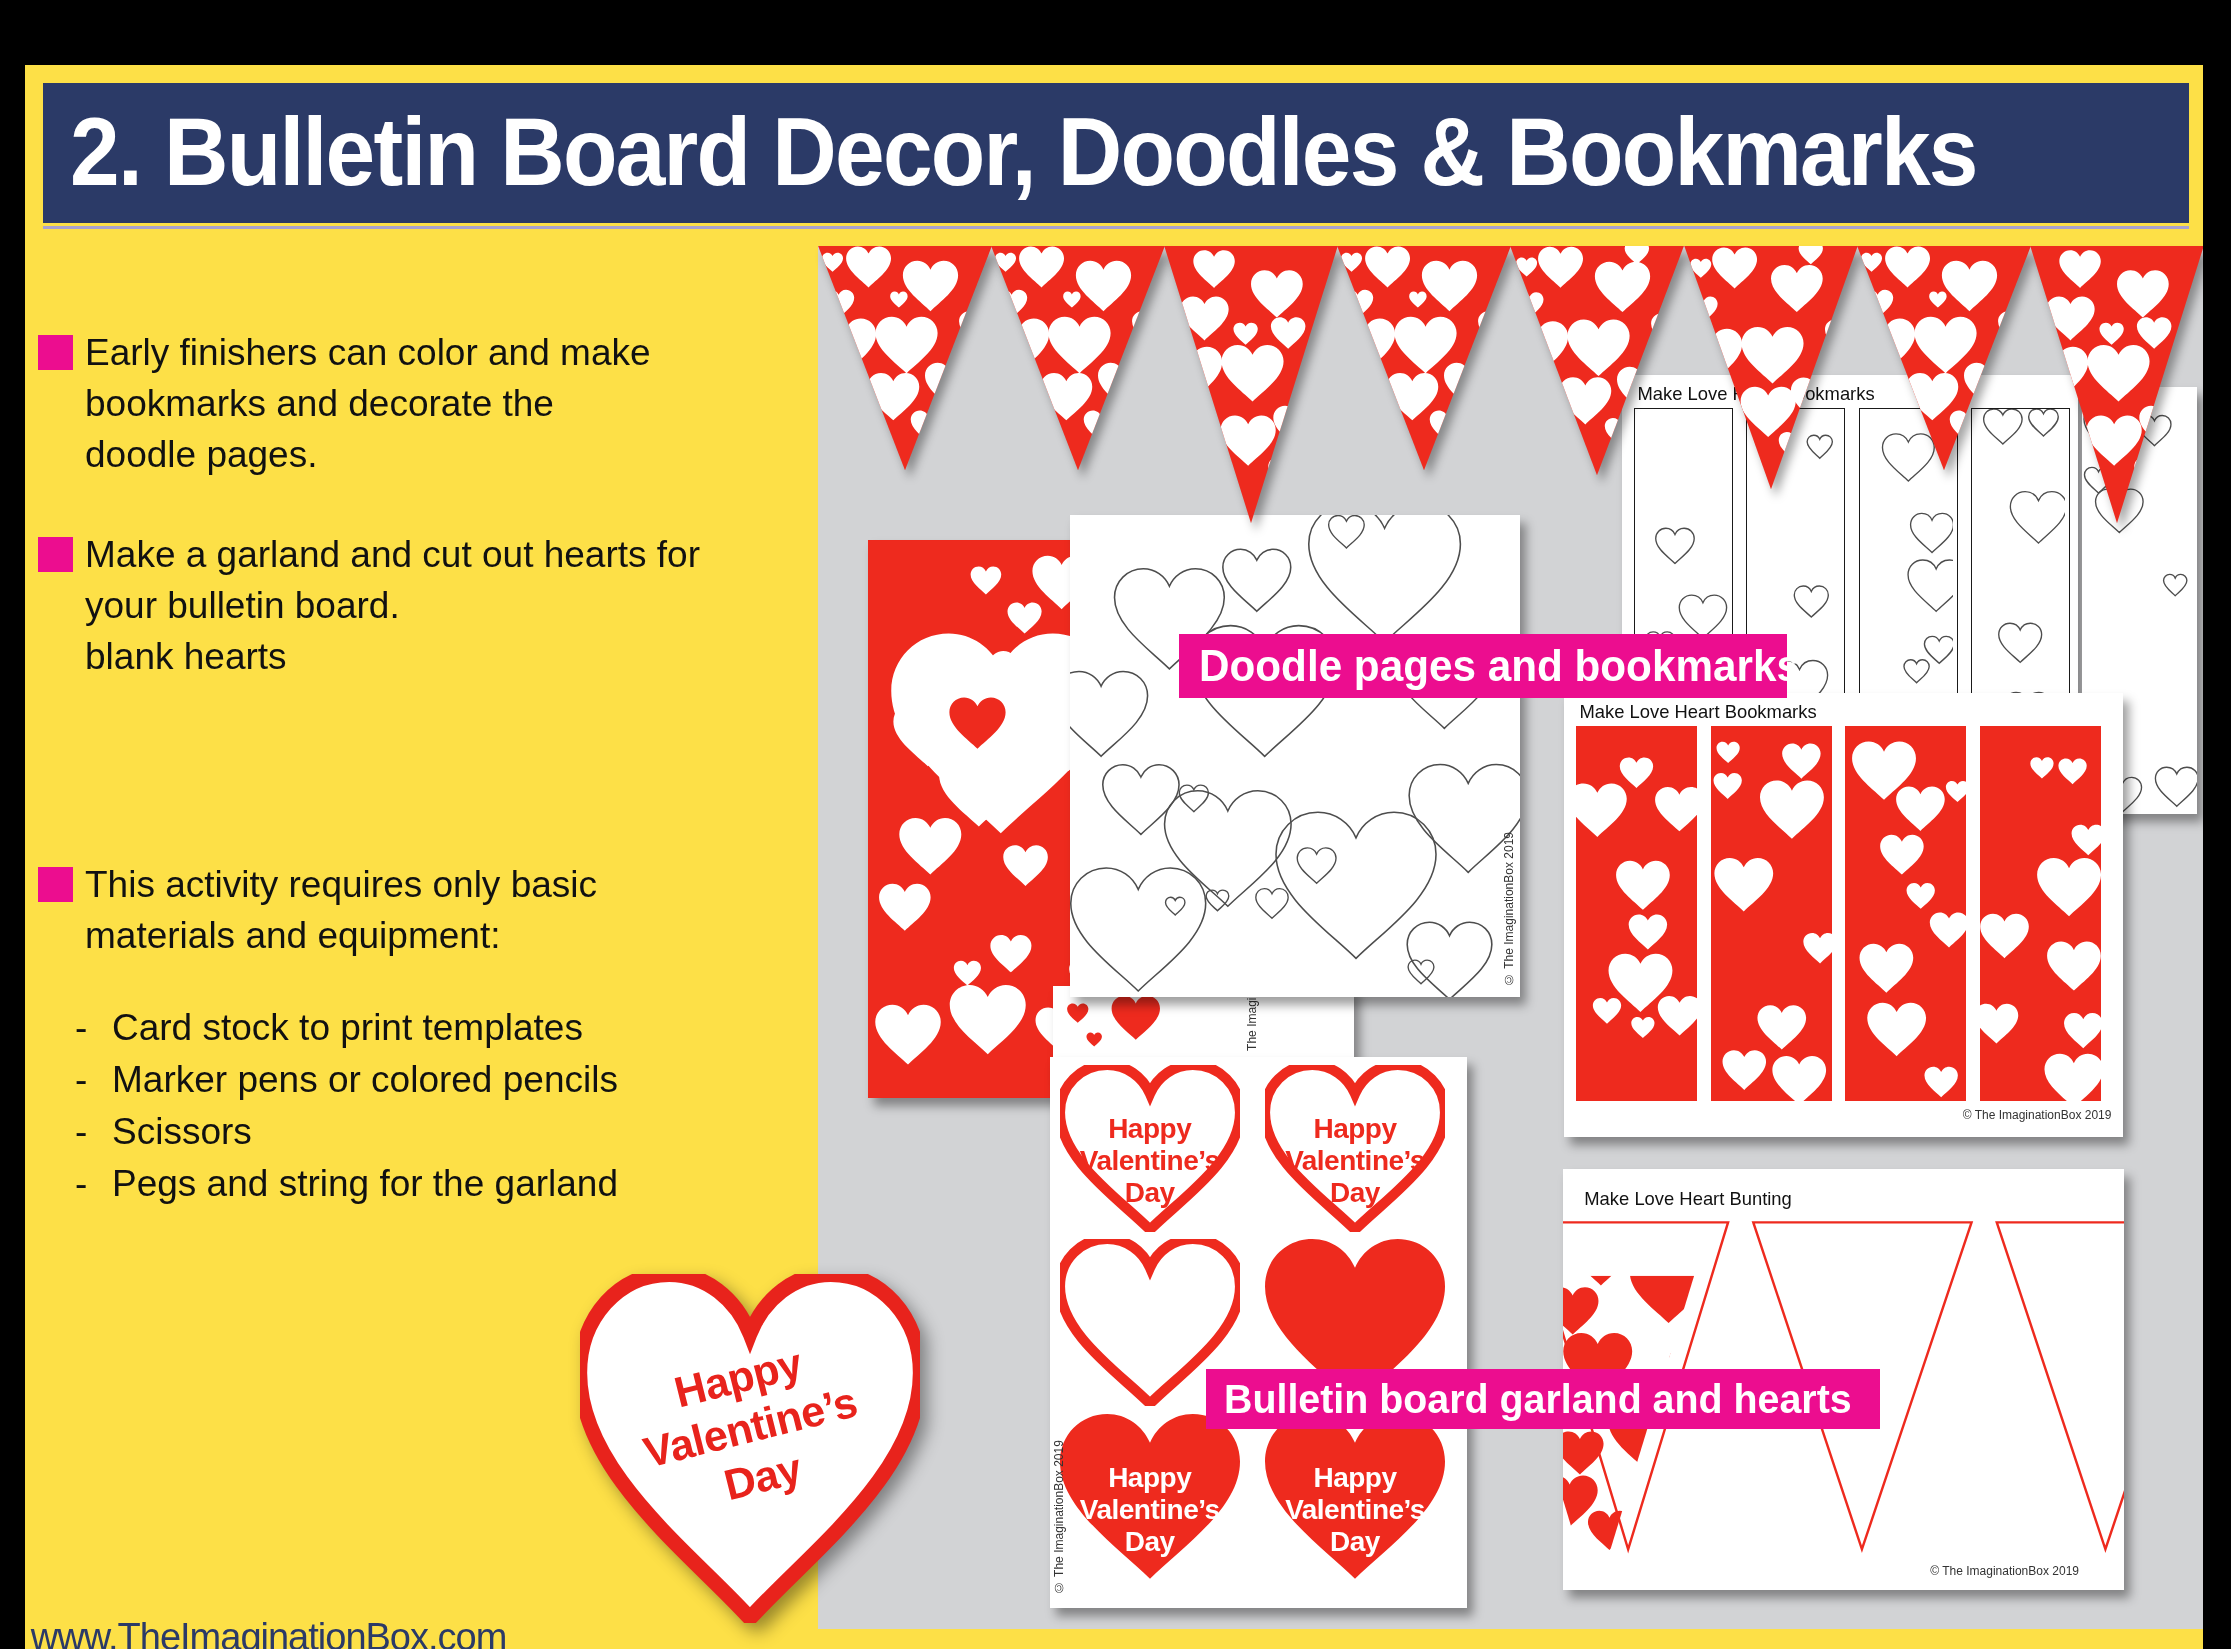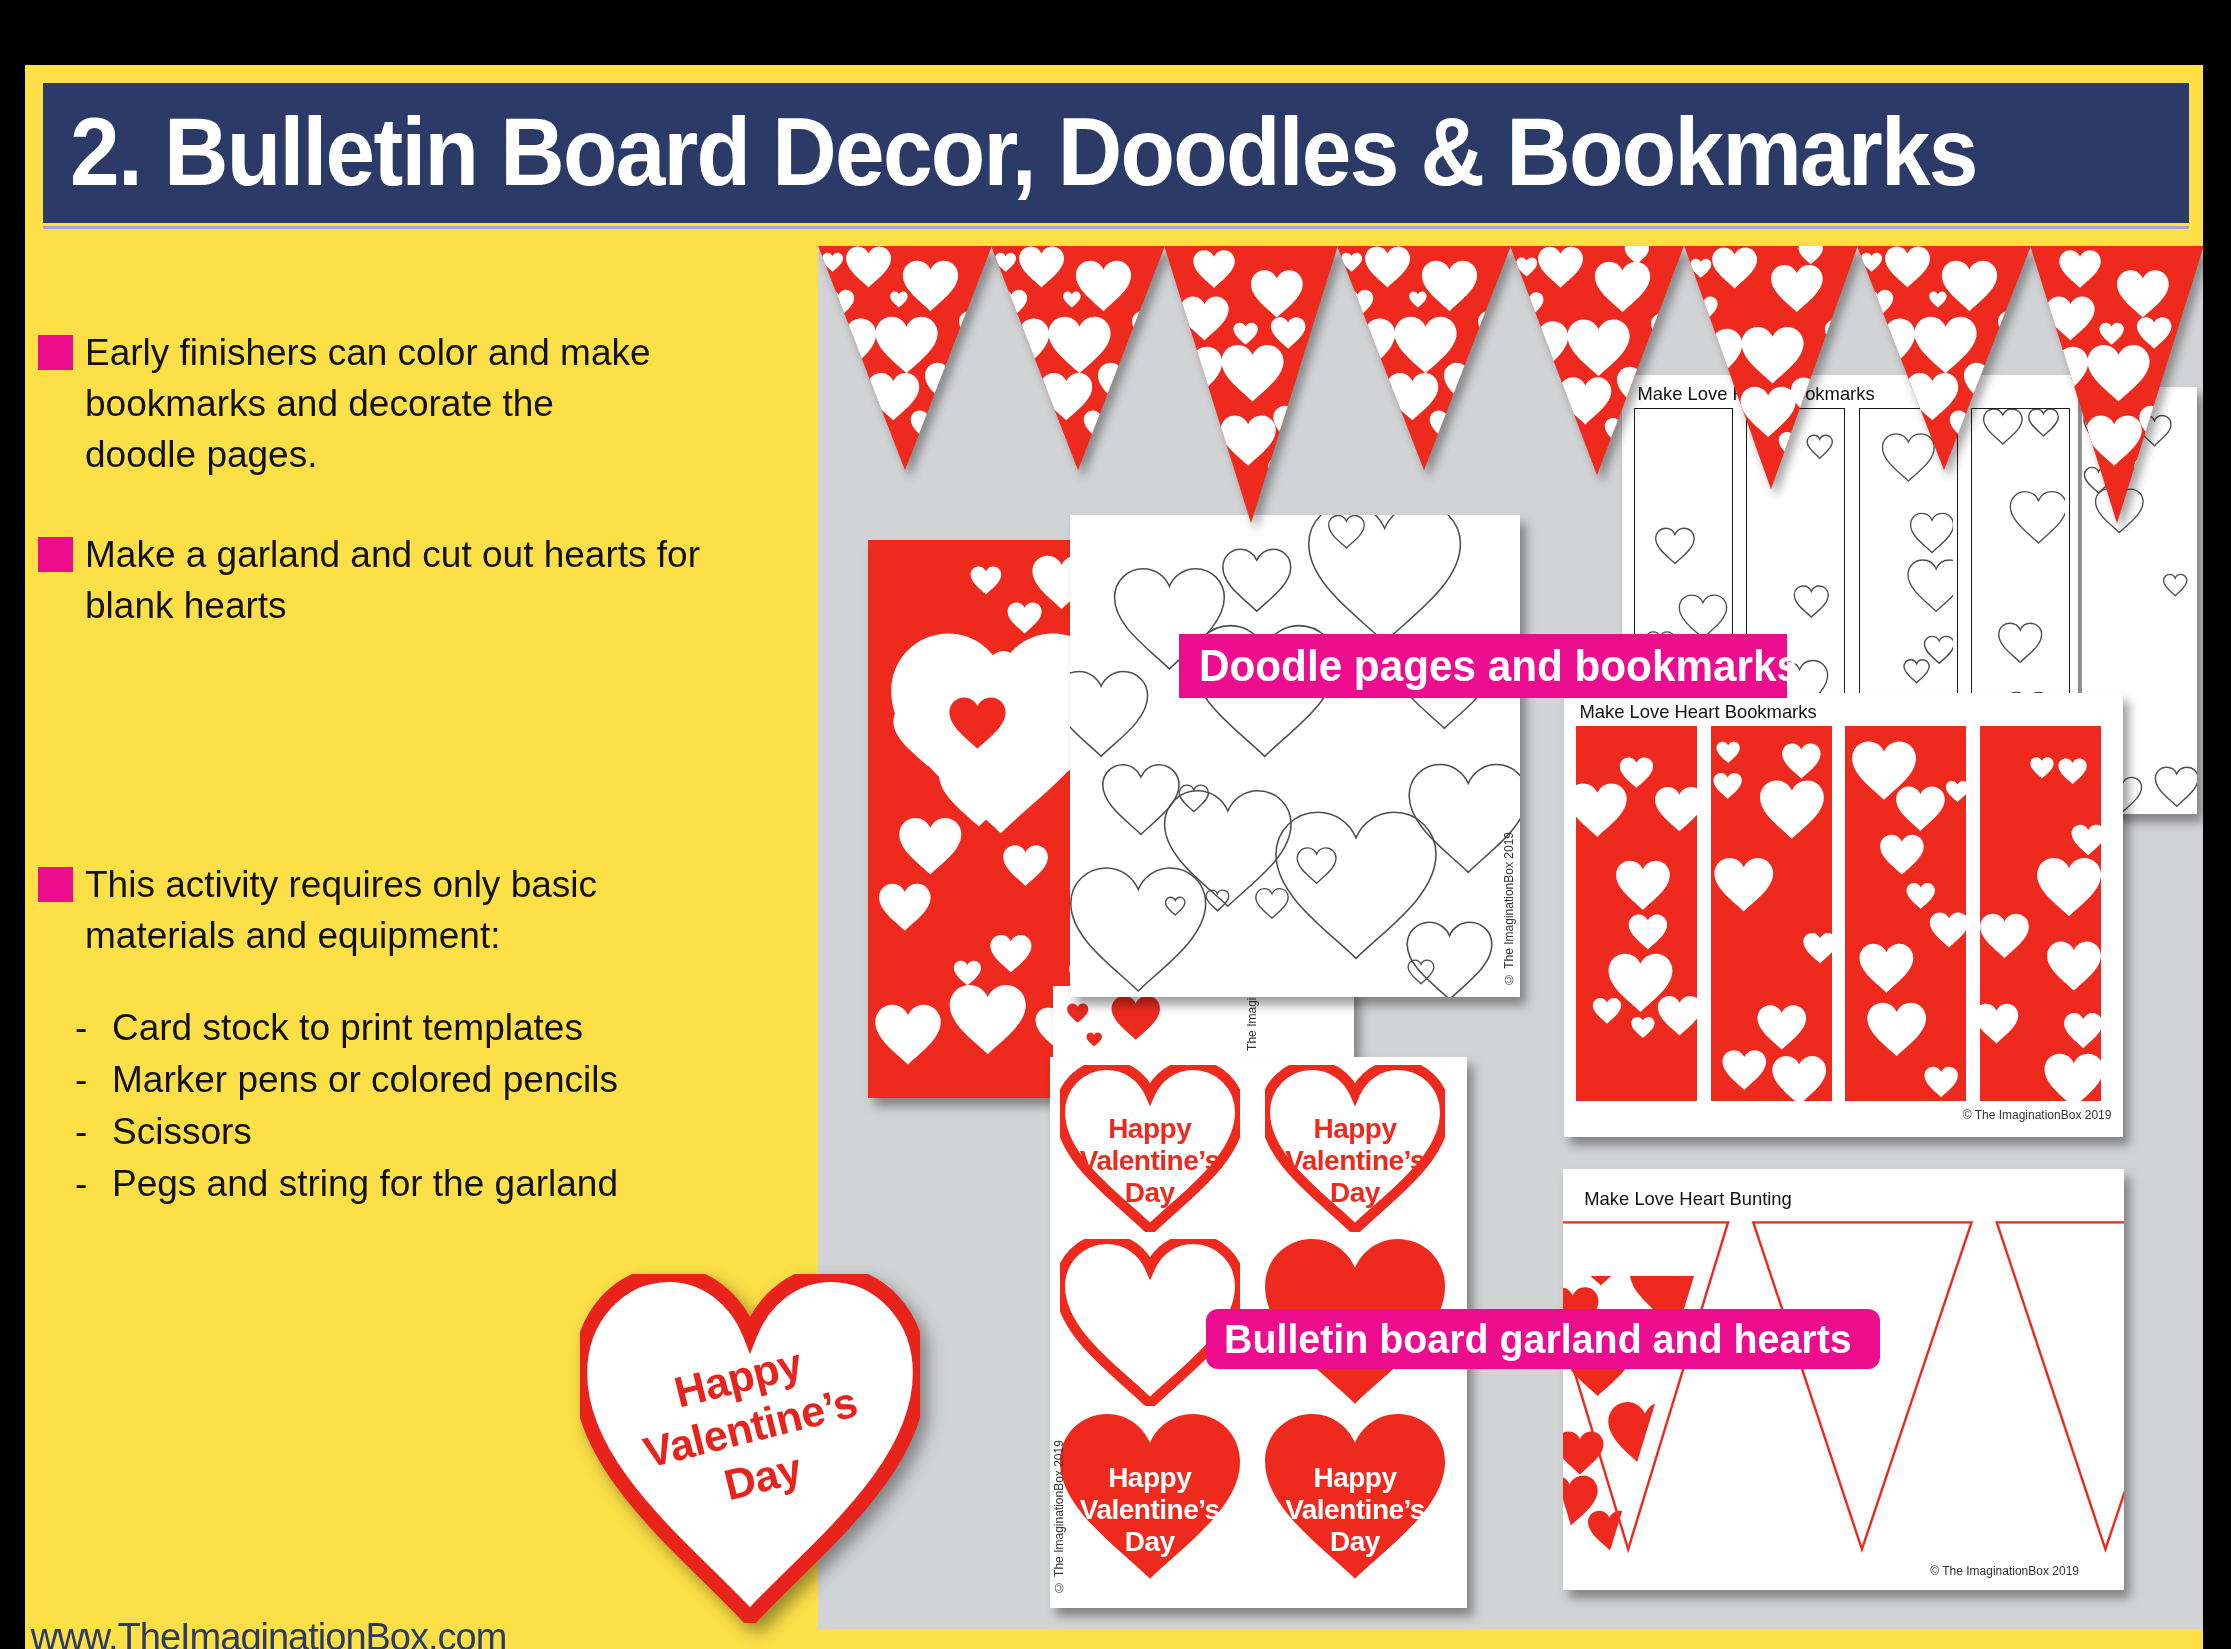--- a/index.html
+++ b/index.html
@@ -54,21 +54,21 @@
   .hcell{position:absolute;width:180px;height:167px;}
   .hcell svg{position:absolute;left:0;top:0;width:100%;height:100%;}
   .hmsg{position:absolute;left:0;top:29%;width:100%;text-align:center;font-weight:bold;
         font-size:28px;line-height:32px;letter-spacing:-0.5px;}
   .hmsg.red{color:#ee2a1e;} .hmsg.white{color:#ffffff;}
 
   
   .plabel{position:absolute;background:#ec0d8f;color:#fff;font-weight:bold;white-space:nowrap;z-index:25;}
   .plabel span{display:block;transform:scaleX(.96);transform-origin:left center;}
   .pl1{left:1154px;top:569px;width:588px;height:64px;font-size:44px;line-height:64px;padding-left:20px;}
-  .pl2{left:1181px;top:1244px;width:656px;height:60px;font-size:41px;line-height:60px;padding-left:17.5px;border-radius:12px;}
+  .pl2{left:1181px;top:1304px;width:656px;height:60px;font-size:41px;line-height:60px;padding-left:17.5px;}
 
   
   .garland{position:absolute;left:793px;top:181px;width:1385px;height:320px;z-index:20;pointer-events:none;}
   .garland svg{position:absolute;top:0;filter:drop-shadow(5.8px 8.7px 4.9px rgba(0,0,0,.35));}
 
   
   .bigheart{position:absolute;left:555px;top:1209px;width:340px;height:349px;z-index:12;}
   .bigheart > svg{position:absolute;left:0;top:0;width:100%;height:100%;filter:drop-shadow(7.8px 8.7px 8.7px rgba(0,0,0,.40));}
   .bigheart .bht{position:absolute;left:4%;top:22%;width:92%;text-align:center;transform:rotate(-14deg);
                  font-weight:bold;color:#e8231c;font-size:43px;line-height:51px;letter-spacing:-0.5px;}
@@ -95,20 +95,21 @@
 
     <div class="bullet b1">
       <span class="sq"></span>
       <div>Early finishers can color and make</div>
       <div>bookmarks and decorate the</div>
       <div>doodle pages.</div>
     </div>
     <div class="bullet b2">
       <span class="sq"></span>
       <div>Make a garland and cut out hearts for</div>
+      <div>your bulletin board.</div>
       <div>blank hearts</div>
     </div>
     <div class="bullet b3">
       <span class="sq"></span>
       <div>This activity requires only basic</div>
       <div>materials and equipment:</div>
     </div>
     <div class="mats">
       <div class="row">
         <span class="dash">-</span>

